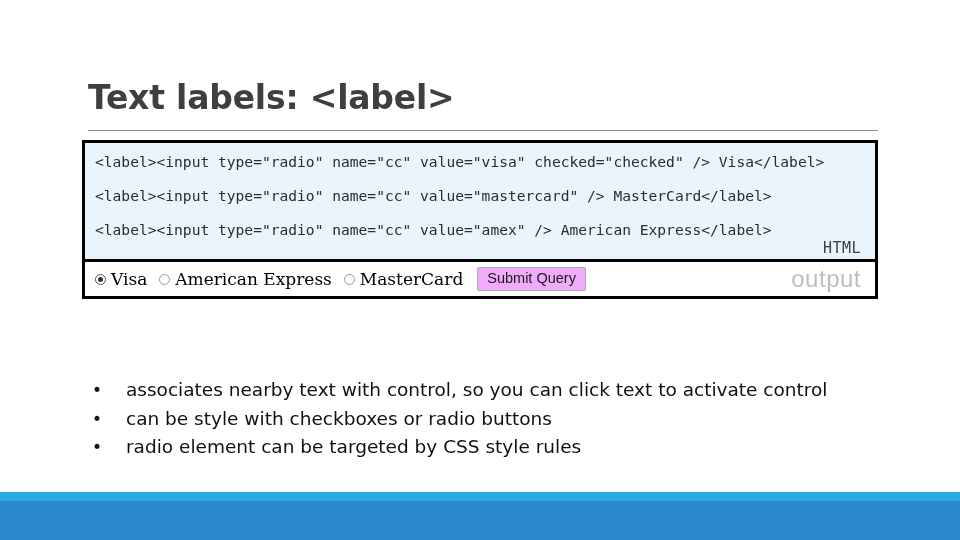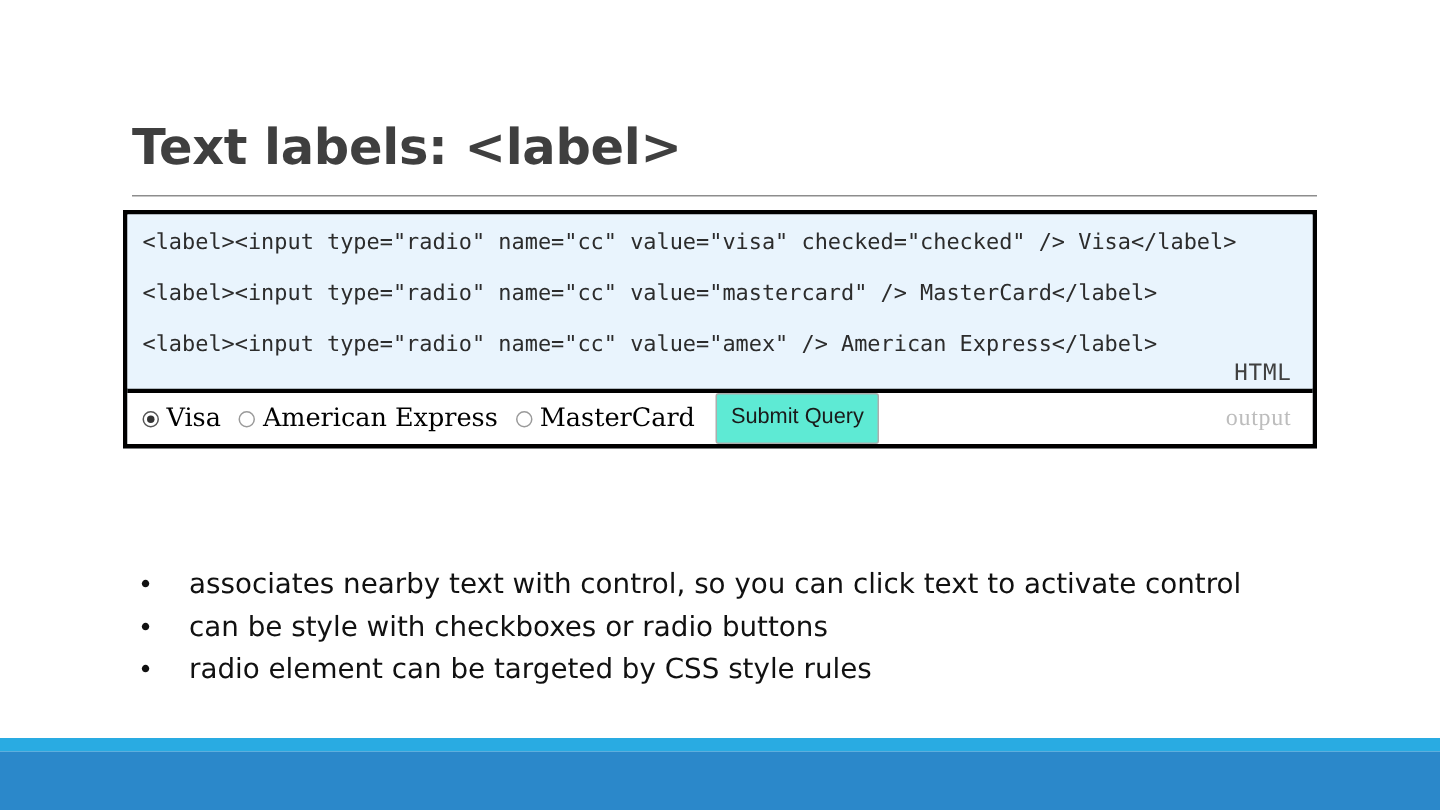--- a/index.html
+++ b/index.html
@@ -85,20 +85,21 @@
     height: 3px;
     background: #000000;
   }
 
   
   .output-row {
     background: #ffffff;
     height: 34px;
     position: relative;
     display: flex;
+    align-items: center;
     padding-left: 10px;
     box-sizing: border-box;
   }
   .radio-group {
     display: flex;
     align-items: center;
     gap: 0;
   }
   .radio-item {
     display: flex;
@@ -129,34 +130,34 @@
     top: 2px;
     width: 5px;
     height: 5px;
     border-radius: 50%;
     background: #333333;
   }
   .submit-btn {
     font-family: "Liberation Sans", sans-serif;
     font-size: 14.5px;
     color: #1a1a1a;
-    background: #5eead4;
+    background: #f0abfc;
     border: 1px solid #adadad;
     border-radius: 2px;
     padding: 2px 9px 3px 9px;
     line-height: 1.15;
     margin-left: 2px;
   }
   .output-tag {
     position: absolute;
     right: 14px;
     top: 50%;
     transform: translateY(-50%);
-    font-family: Liberation Serif, serif;
-    font-size: 16px;
+    font-family: Liberation Sans, sans-serif;
+    font-size: 24px;
     color: #bdbdbd;
     letter-spacing: 0.5px;
   }
 
   
   .bullets {
     position: absolute;
     left: 88px;
     top: 376px;
     width: 790px;

